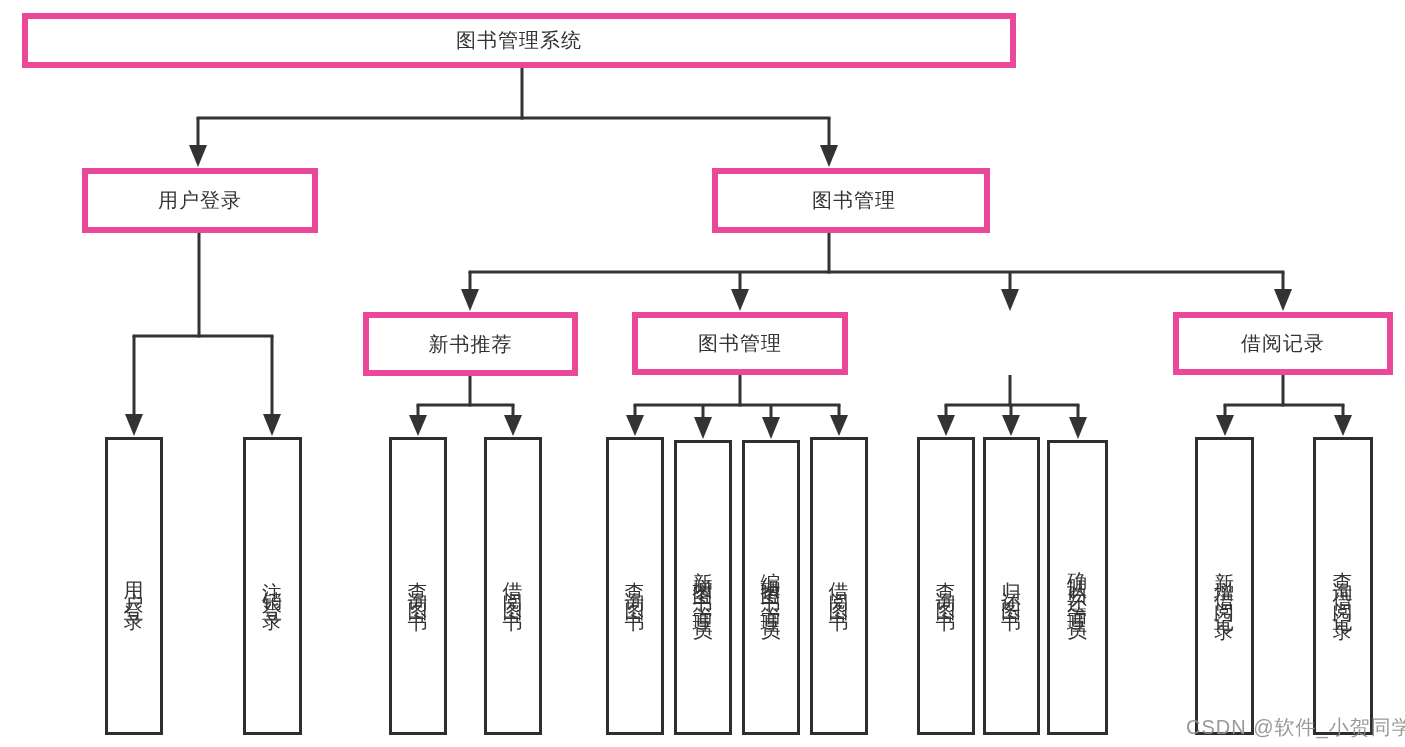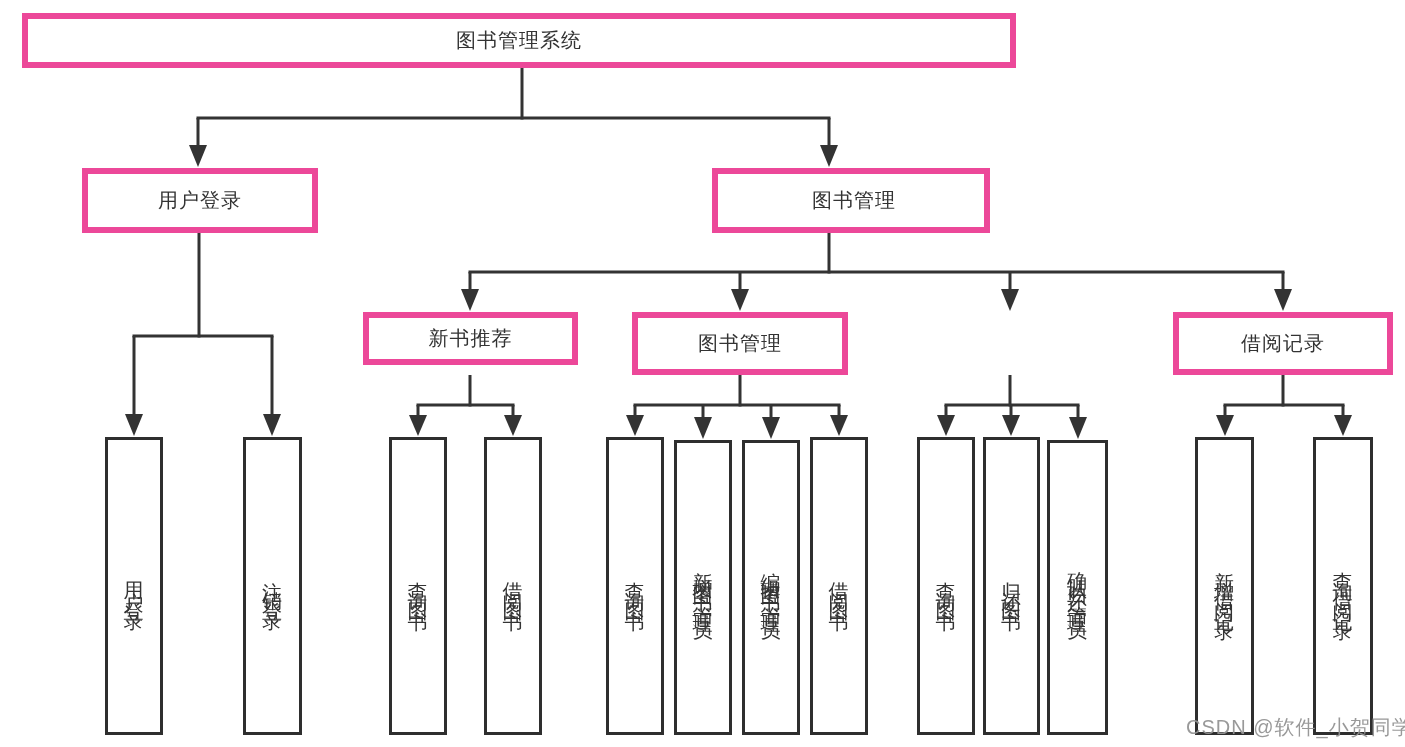--- a/index.html
+++ b/index.html
@@ -135,21 +135,21 @@
     <span>图书管理系统</span>
   </div>
 
   <div class="hnode" style="left:82px;top:168px;width:236px;height:65px;">
     <span>用户登录</span>
   </div>
   <div class="hnode" style="left:712px;top:168px;width:278px;height:65px;padding-left:6px;">
     <span>图书管理</span>
   </div>
 
-  <div class="hnode" style="left:363px;top:312px;width:215px;height:53px;">
+  <div class="hnode" style="left:363px;top:312px;width:215px;height:64px;">
     <span>新书推荐</span>
   </div>
   <div class="hnode" style="left:632px;top:312px;width:216px;height:63px;">
     <span>图书管理</span>
   </div>
   <div class="hnode" style="left:1173px;top:312px;width:220px;height:63px;">
     <span>借阅记录</span>
   </div>
 
   <div class="vnode" style="left:105px;top:437px;width:58px;height:298px;">

